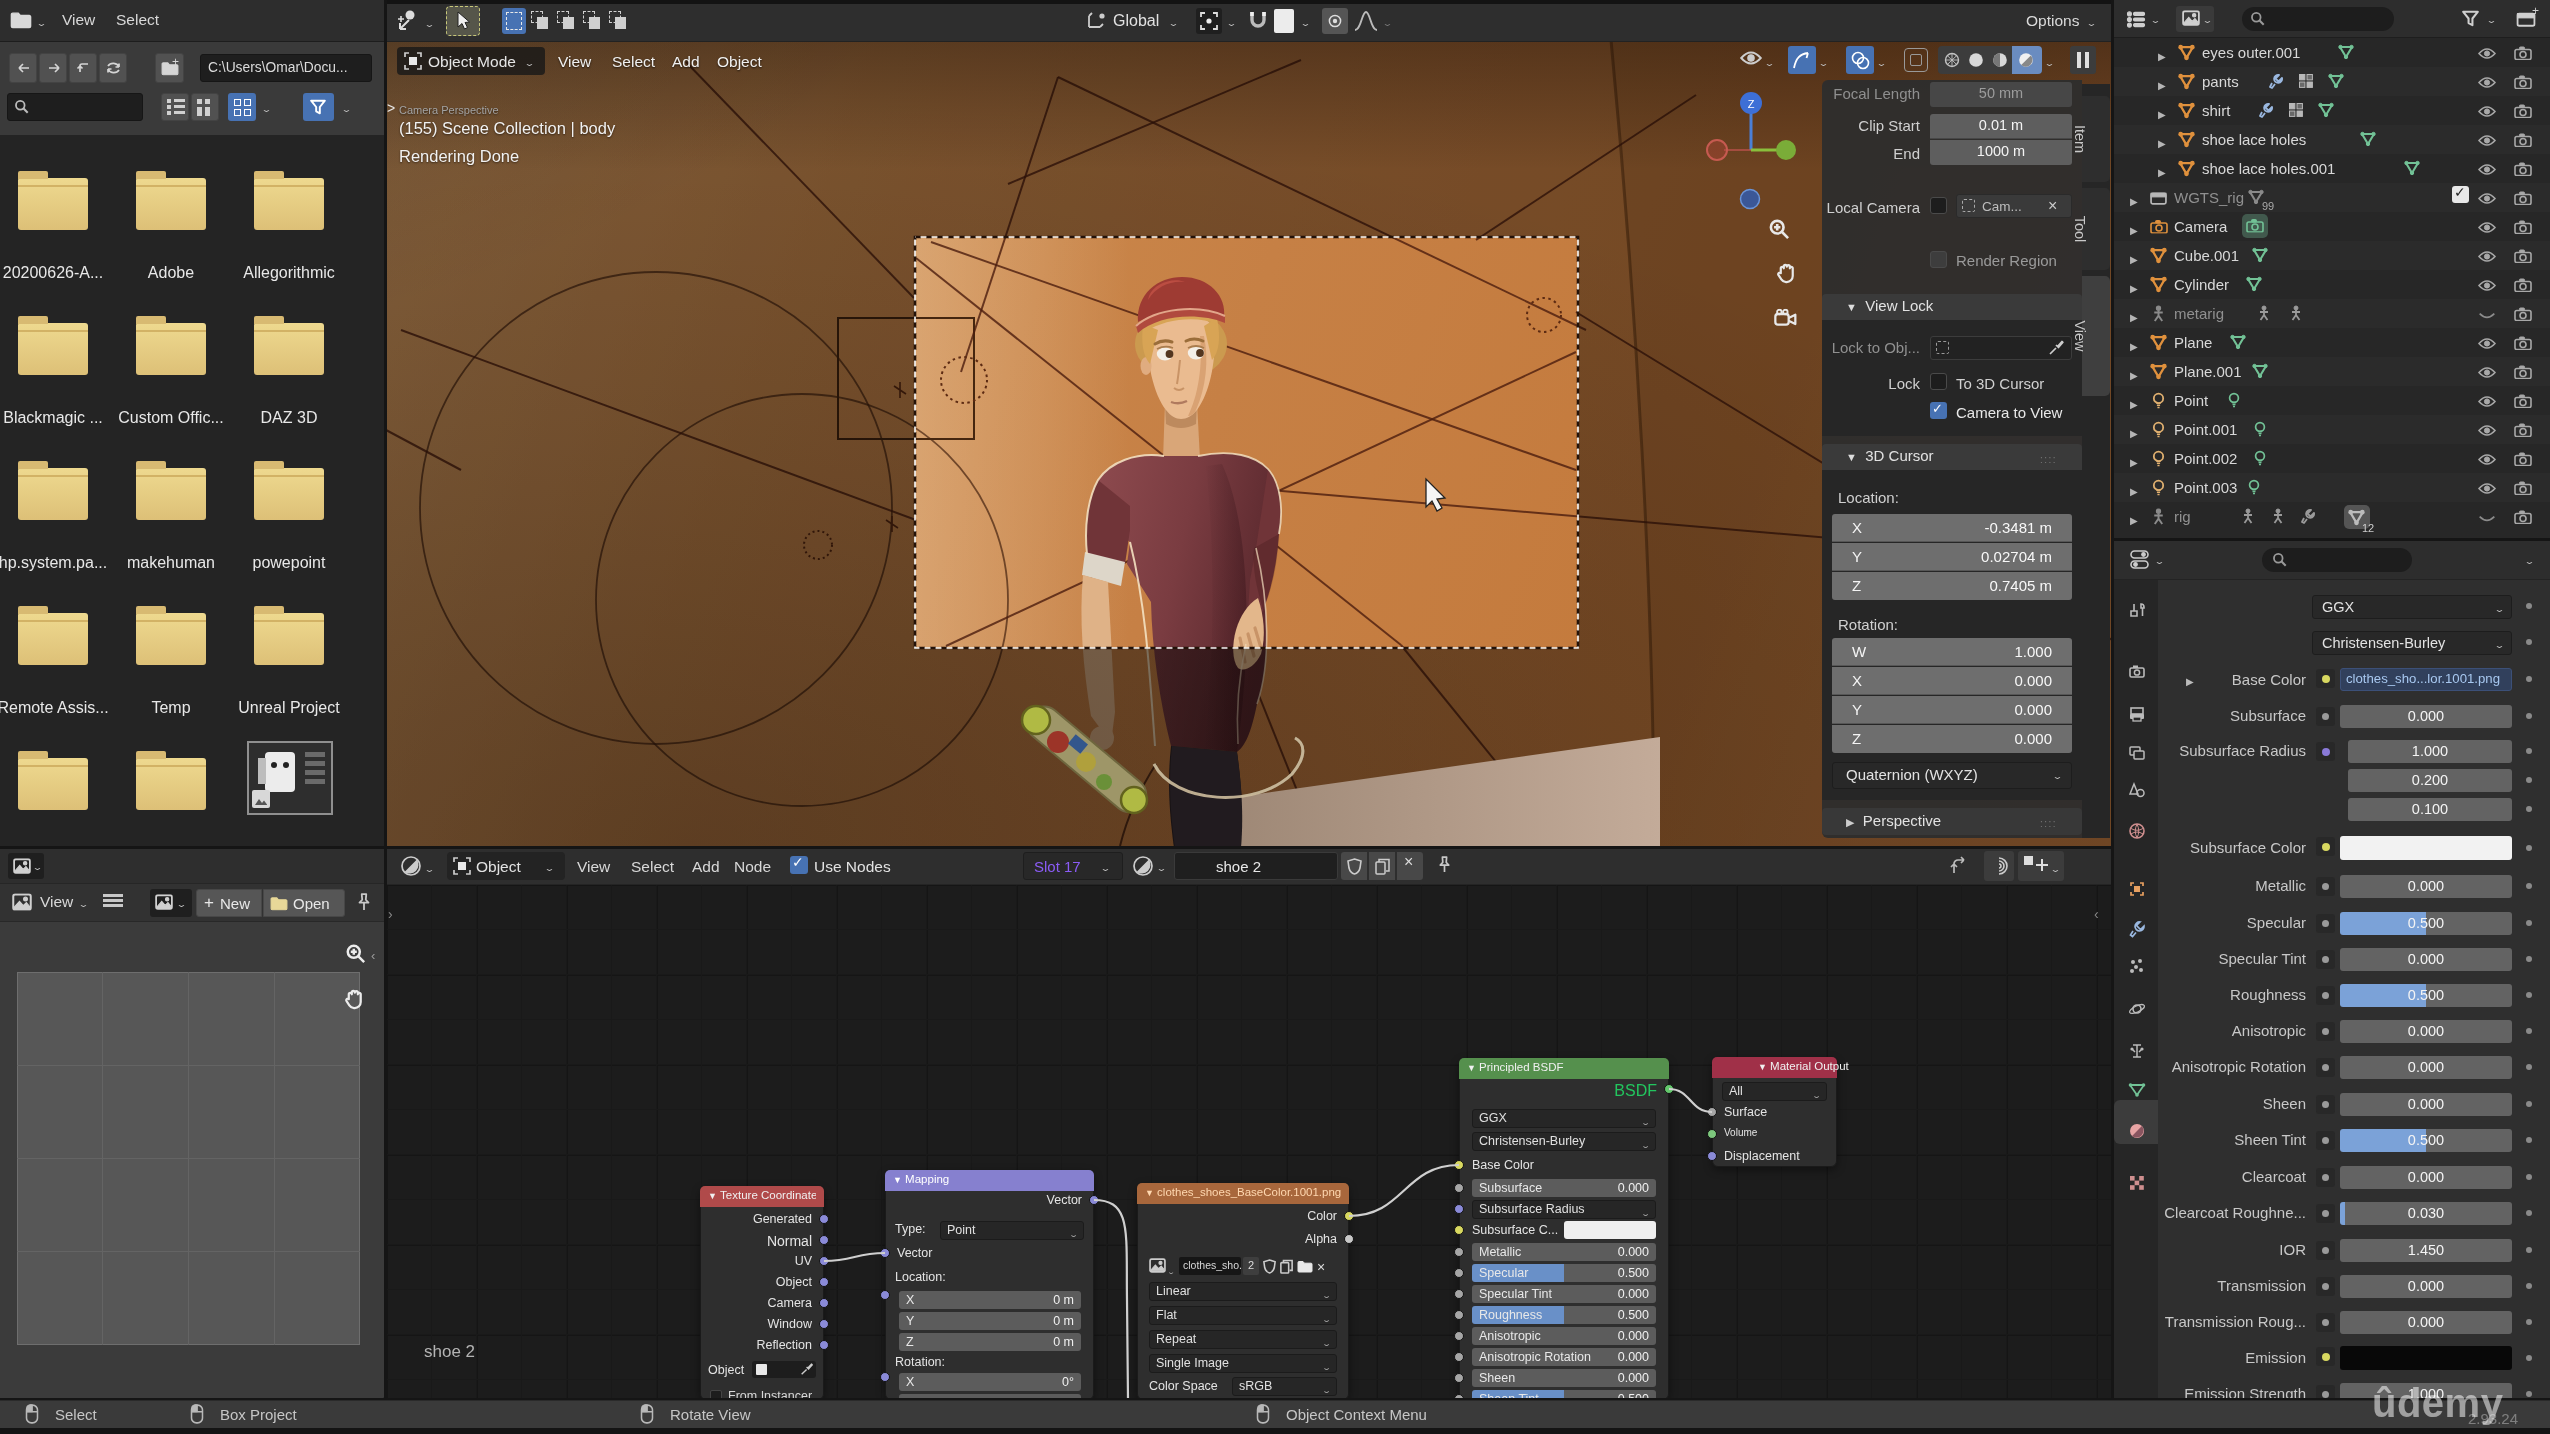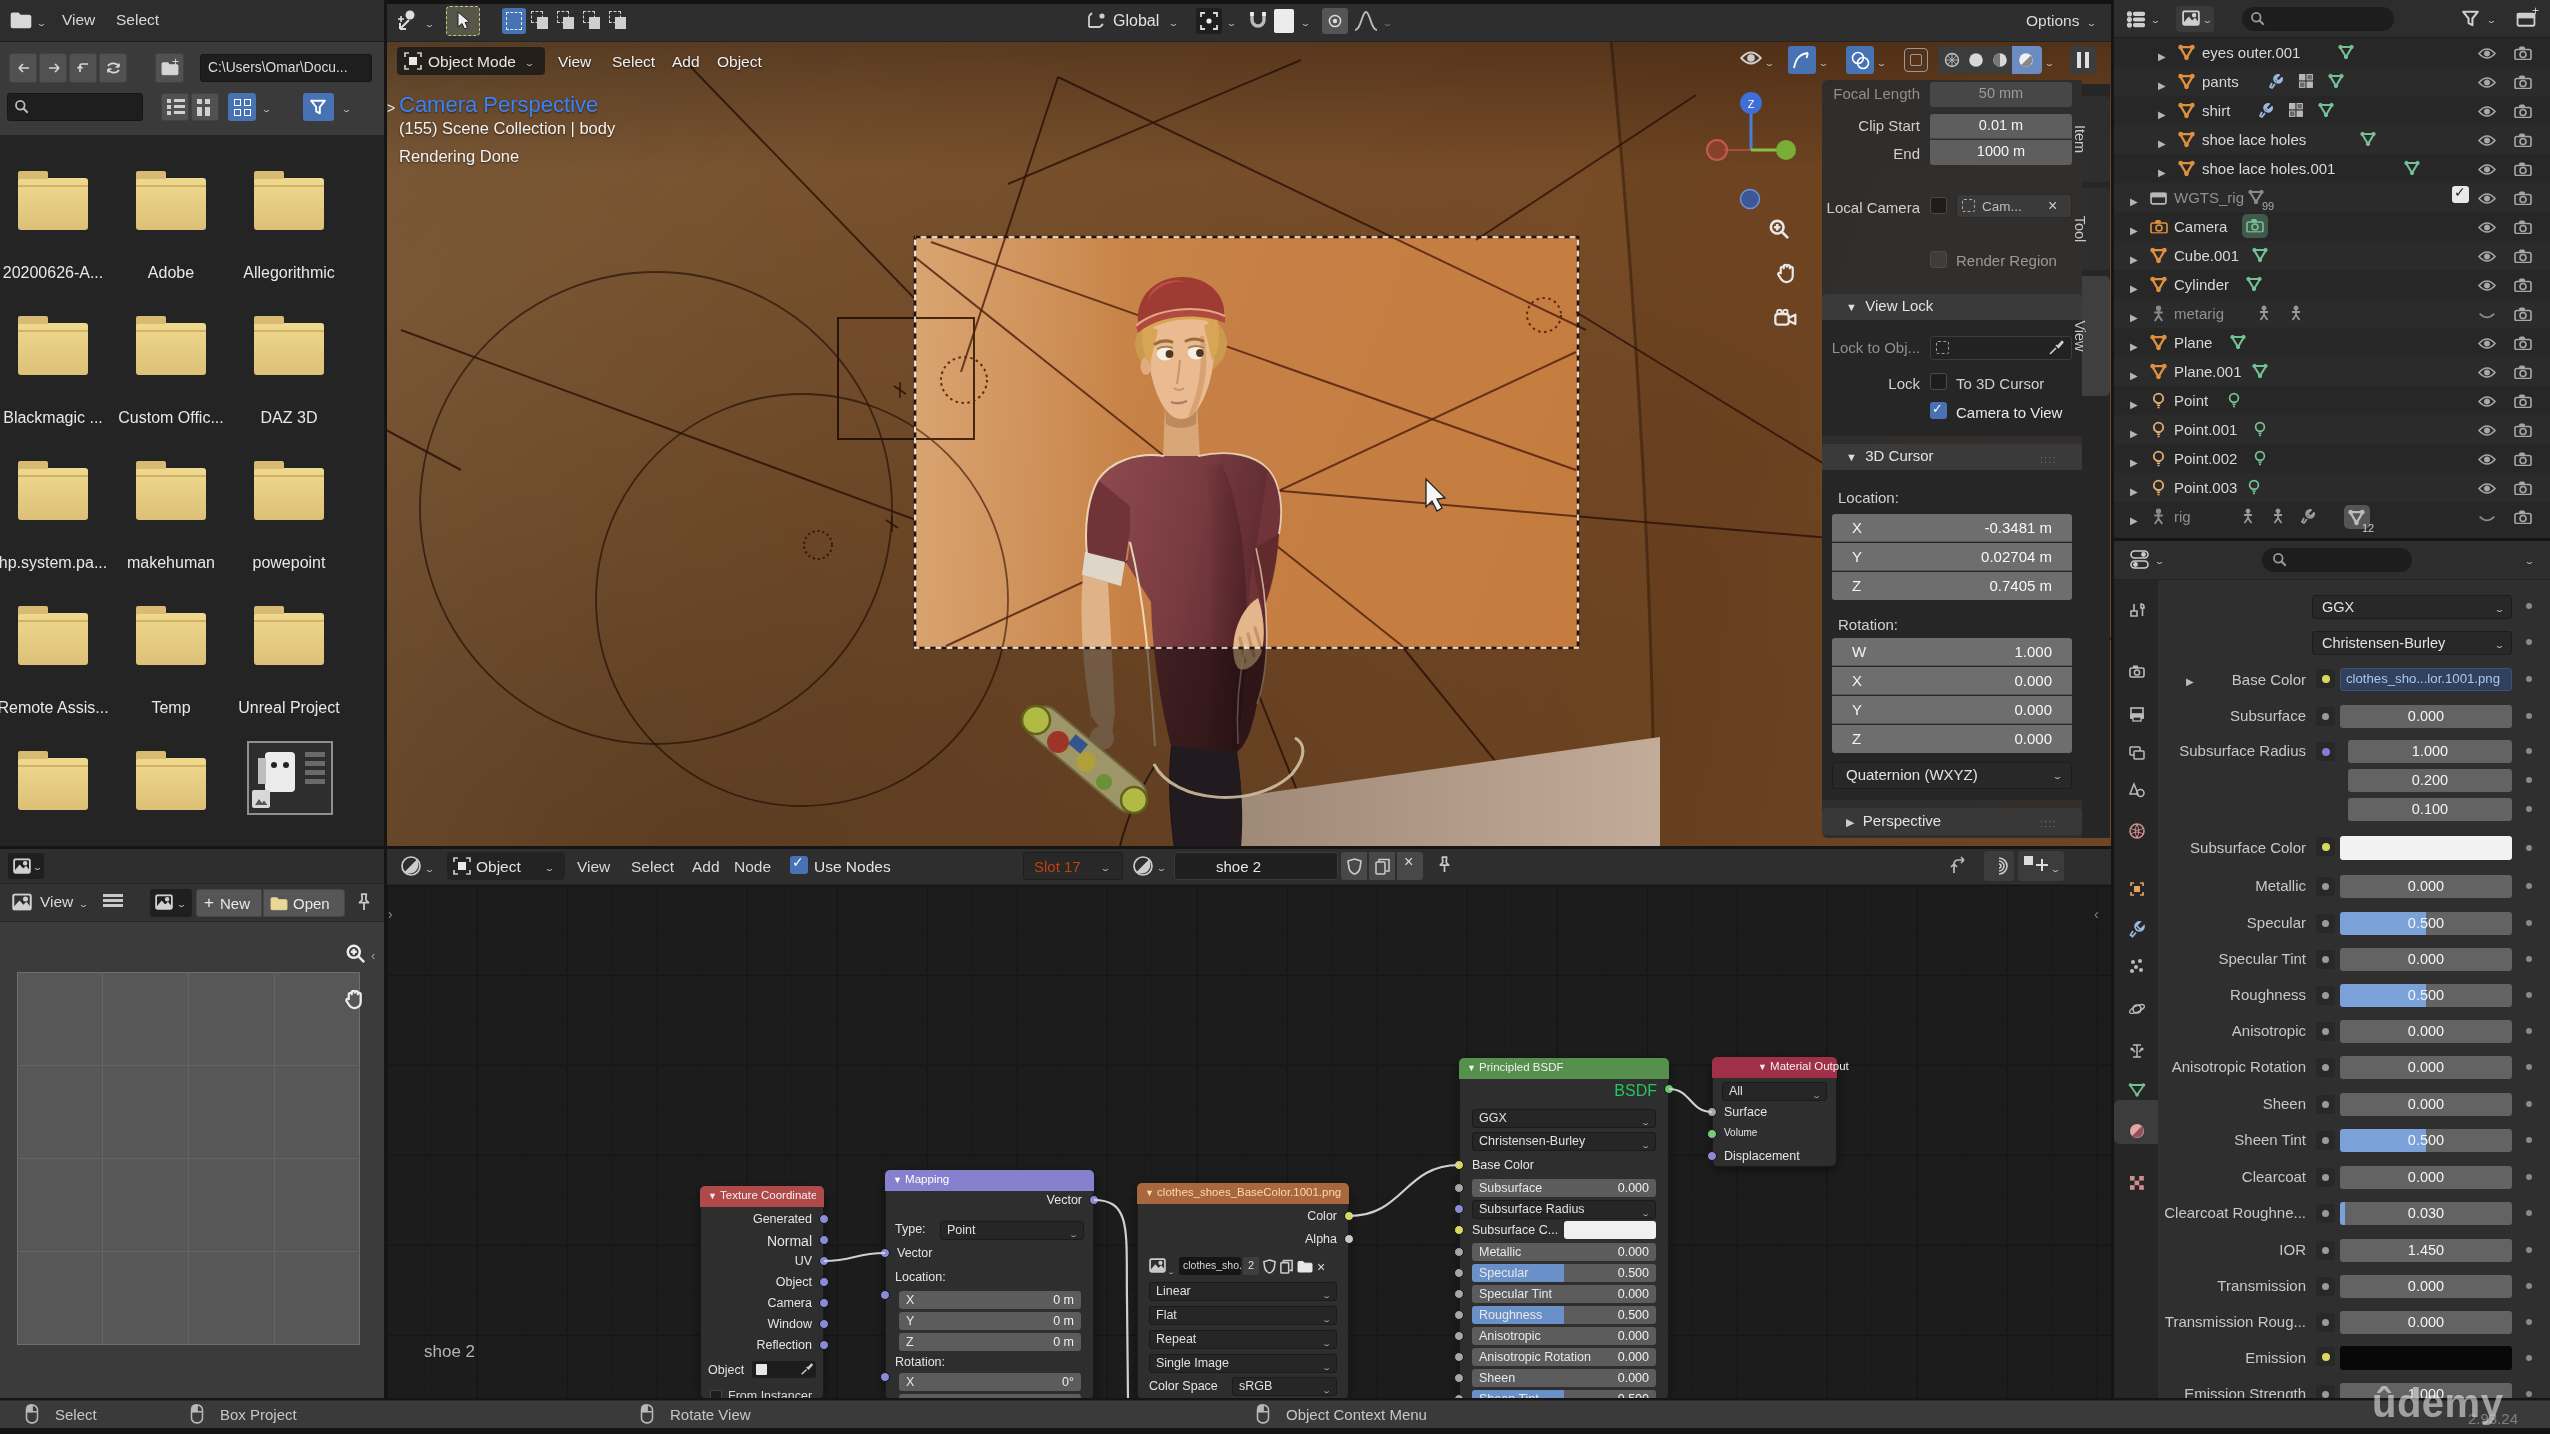--- a/index.html
+++ b/index.html
@@ -309,21 +309,21 @@
     <svg class="abs" style="left:404px;top:52px" width="18" height="18" viewBox="0 0 18 18">
       <path d="M1 5 L1 1 L5 1 M13 1 L17 1 L17 5 M17 13 L17 17 L13 17 M5 17 L1 17 L1 13" stroke="#ccc" stroke-width="1.7" fill="none"></path>
       <rect x="5" y="5" width="8" height="8" fill="#e8e8e8"></rect>
     </svg>
     <div class="lbl" style="left:428px;top:53px;font-size:15.5px;color:#e5e5e5;">Object Mode</div>
     <div class="lbl" style="left:524px;top:54px;font-size:15px;color:#cccccc;"><span class="chev">⌄</span></div>
     <div class="lbl" style="left:558px;top:53px;font-size:15.5px;color:#f0f0f0;text-shadow:0 1px 2px rgba(0,0,0,0.7)">View</div>
     <div class="lbl" style="left:612px;top:53px;font-size:15.5px;color:#f0f0f0;text-shadow:0 1px 2px rgba(0,0,0,0.7)">Select</div>
     <div class="lbl" style="left:672px;top:53px;font-size:15.5px;color:#f0f0f0;text-shadow:0 1px 2px rgba(0,0,0,0.7)">Add</div>
     <div class="lbl" style="left:717px;top:53px;font-size:15.5px;color:#f0f0f0;text-shadow:0 1px 2px rgba(0,0,0,0.7)">Object</div>
-    <div class="lbl" style="left:399px;top:92px;font-size:22px;color:#3b82f6;text-shadow:0 1px 2px rgba(0,0,0,0.55)">Camera Perspective</div>
+    <div class="lbl" style="left:399px;top:104px;font-size:11px;color:#a3a3a3;text-shadow:0 1px 2px rgba(0,0,0,0.55)">Camera Perspective</div>
     <div class="lbl" style="left:399px;top:119px;font-size:16.5px;color:#f2f2f2;text-shadow:0 1px 2px rgba(0,0,0,0.55)">(155) Scene Collection | body</div>
     <div class="lbl" style="left:399px;top:147px;font-size:16.5px;color:#f2f2f2;text-shadow:0 1px 2px rgba(0,0,0,0.55)">Rendering Done</div>
     <div class="lbl" style="left:387px;top:100px;font-size:14px;color:#e8e8e8;">&gt;</div>
     <svg class="abs" style="left:1740px;top:50px" width="22" height="16" viewBox="0 0 18 12">
       <use href="#eyeic" fill="#ccc" stroke="#ccc"></use>
     </svg>
     <div class="lbl" style="left:1764px;top:54px;font-size:15px;color:#cccccc;"><span class="chev">⌄</span></div>
     <div class="abs" style="left:1788px;top:46px;width:28px;height:28px;background:#4772b3;border-radius:3px"></div>
     <svg class="abs" style="left:1792px;top:50px" width="20" height="20" viewBox="0 0 20 20">
       <path d="M2 18 C4 8 8 4 16 3 M16 3 L11 4.5 M16 3 L14.5 8" stroke="#fff" stroke-width="1.8" fill="none"></path>
@@ -1160,21 +1160,21 @@
     <div class="lbl" style="left:544px;top:859px;font-size:15px;color:#cccccc;"><span class="chev">⌄</span></div>
     <div class="lbl" style="left:577px;top:858px;font-size:15.5px;color:#d8d8d8;">View</div>
     <div class="lbl" style="left:631px;top:858px;font-size:15.5px;color:#d8d8d8;">Select</div>
     <div class="lbl" style="left:692px;top:858px;font-size:15.5px;color:#d8d8d8;">Add</div>
     <div class="lbl" style="left:734px;top:858px;font-size:15.5px;color:#d8d8d8;">Node</div>
     <div class="abs" style="left:790px;top:856px;width:18px;height:18px;background:#4772b3;border-radius:3px">
       <div style="color:#fff;font-size:14px;margin:-2px 0 0 2px">✓</div>
     </div>
     <div class="lbl" style="left:814px;top:858px;font-size:15.5px;color:#e2e2e2;">Use Nodes</div>
     <div class="abs" style="left:1023px;top:852px;width:100px;height:28px;background:#282828;border-radius:3px;border:1px solid #1e1e1e"></div>
-    <div class="lbl" style="left:1034px;top:858px;font-size:15px;color:#c2410c;">Slot 17</div>
+    <div class="lbl" style="left:1034px;top:858px;font-size:15px;color:#8b5cf6;">Slot 17</div>
     <div class="lbl" style="left:1100px;top:859px;font-size:15px;color:#cccccc;"><span class="chev">⌄</span></div>
     <svg class="abs" style="left:1132px;top:855px" width="22" height="22" viewBox="0 0 22 22">
       <circle cx="11" cy="11" r="9" fill="none" stroke="#ccc" stroke-width="1.7"></circle>
       <path d="M16.9 4.5 a9 9 0 0 1 -12.4 12.6 Z" fill="#ccc"></path>
     </svg>
     <div class="lbl" style="left:1156px;top:859px;font-size:15px;color:#cccccc;"><span class="chev">⌄</span></div>
     <div class="abs" style="left:1174px;top:852px;width:164px;height:28px;background:#1f1f1f;border-radius:3px;border:1px solid #3a3a3a"></div>
     <div class="lbl" style="left:1216px;top:858px;font-size:15px;color:#e8e8e8;">shoe 2</div>
     <div class="abs" style="left:1341px;top:852px;width:26px;height:28px;background:#484848;border-radius:3px 0 0 3px"></div>
     <svg class="abs" style="left:1347px;top:858px" width="15" height="17" viewBox="0 0 15 17">

